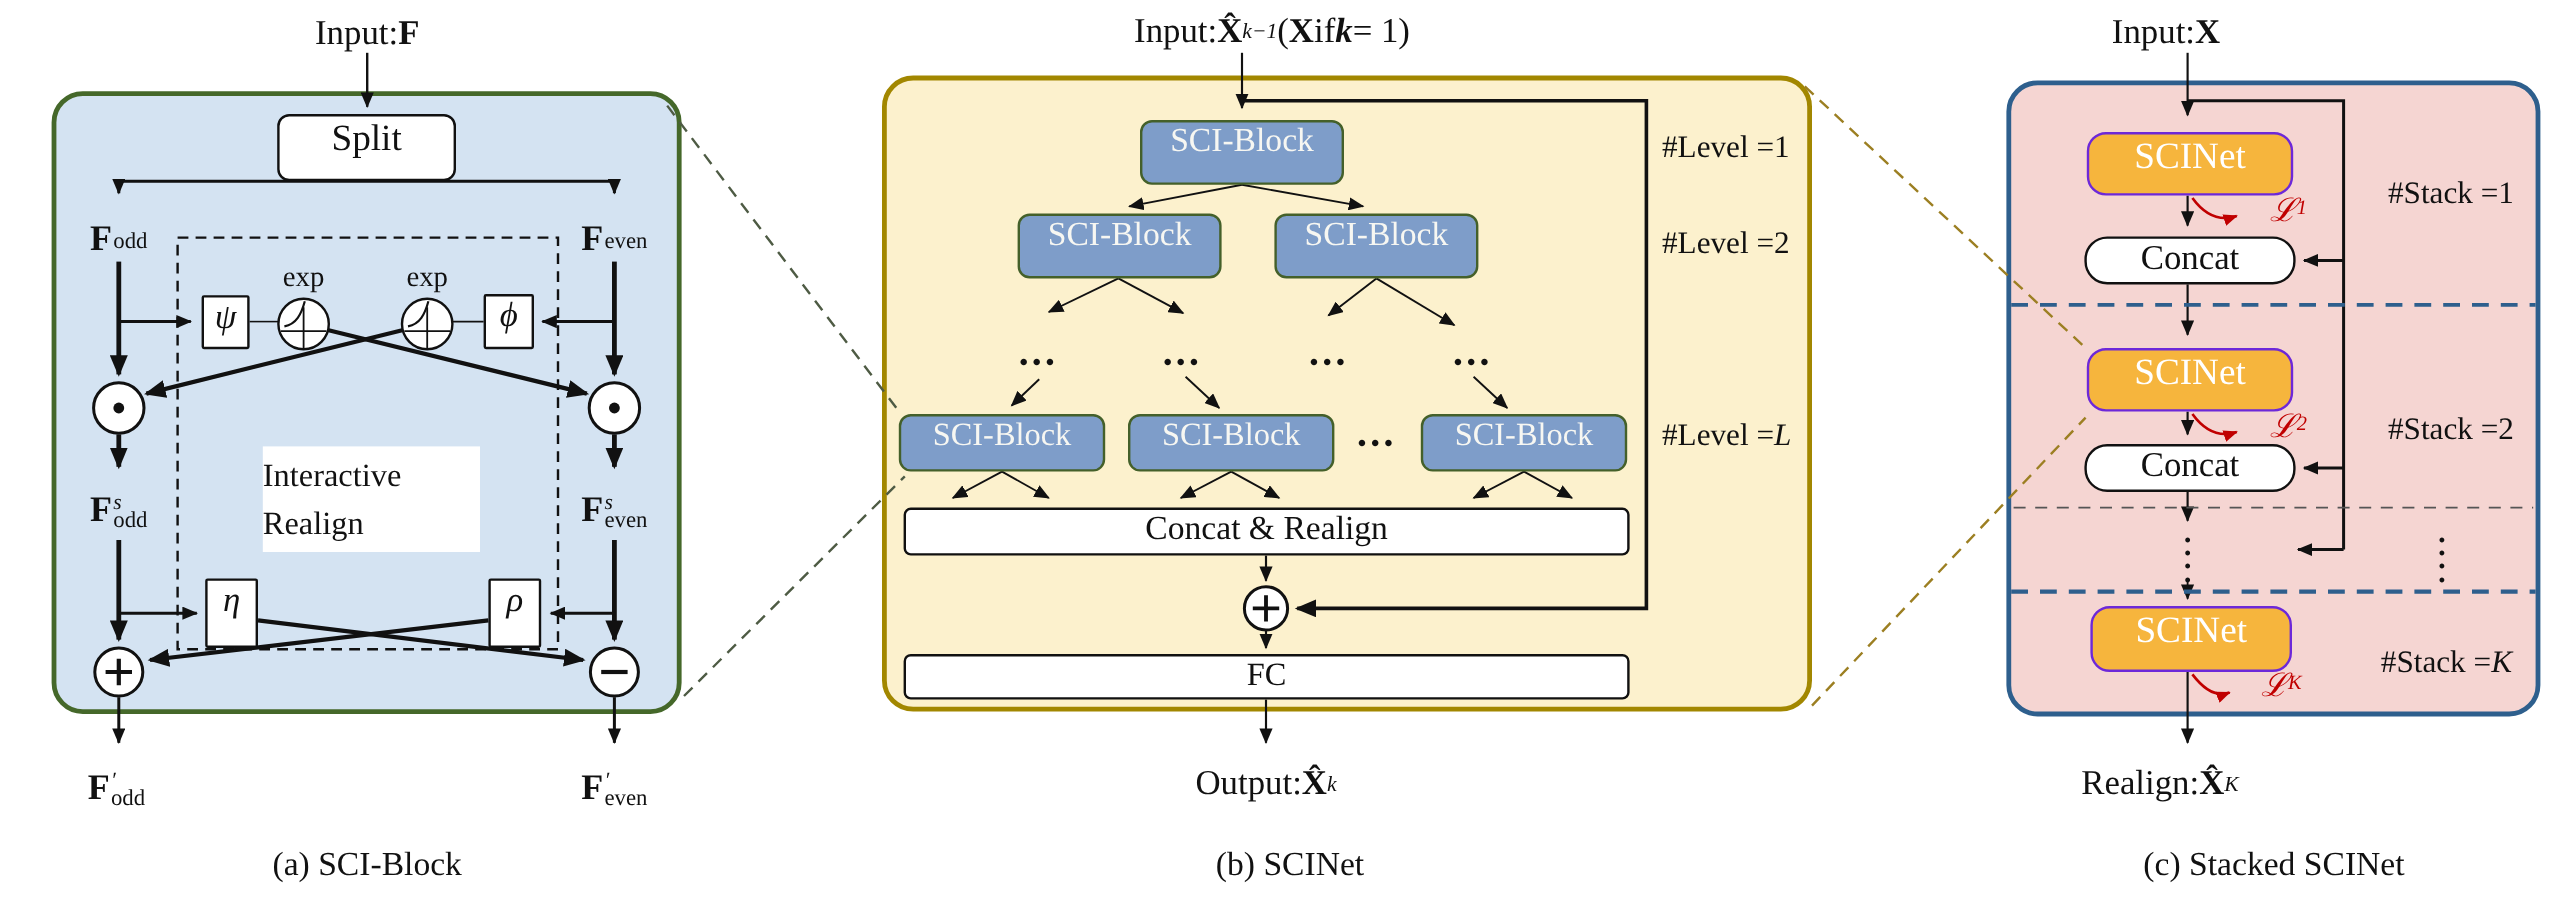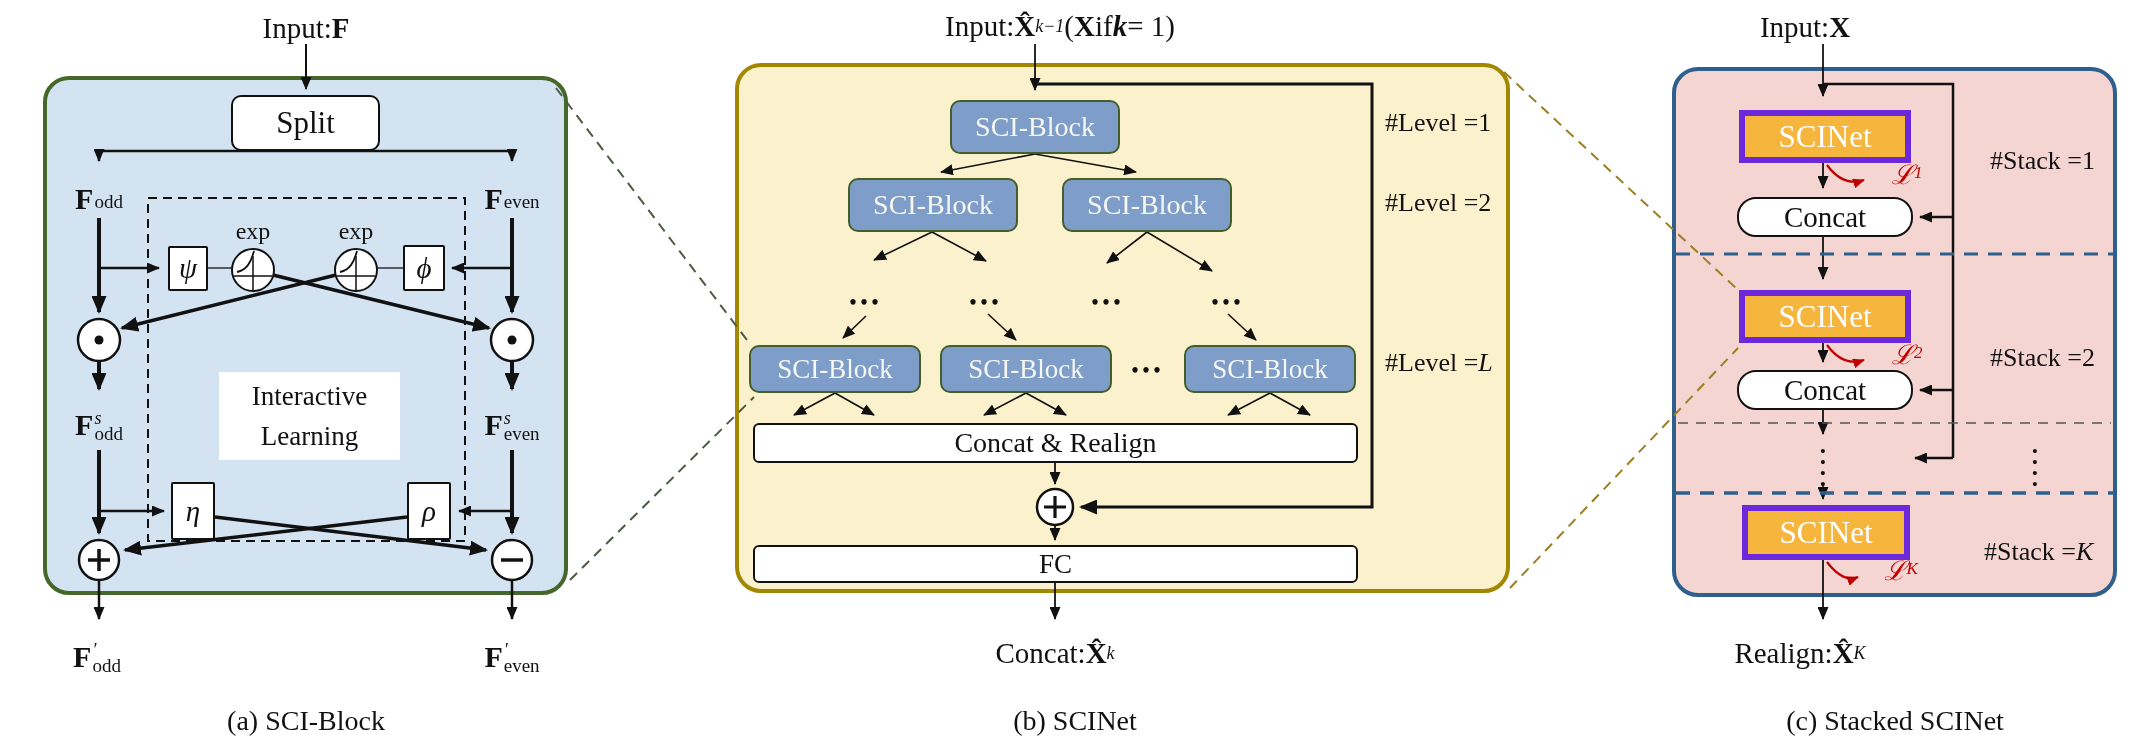--- a/index.html
+++ b/index.html
@@ -4,26 +4,26 @@
 <style>
   html,body{margin:0;padding:0;background:#fff}
   #canvas{position:relative;width:2130px;height:751px;background:#fff;
           font-family:"Liberation Serif","DejaVu Serif",serif;color:#111;overflow:hidden}
   .panel{position:absolute;box-sizing:border-box;border-radius:26px}
   #panel-a{left:43px;top:76px;width:525px;height:519px;background:#d4e3f2;border:4px solid #45682a}
   #panel-b{left:735px;top:63px;width:775px;height:530px;background:#fcf1cd;border:4px solid #a28700}
   #panel-c{left:1672px;top:67px;width:445px;height:530px;background:#f5d5d2;border:4px solid #2e5f8d}
   svg.overlay{position:absolute;left:0;top:0;z-index:2}
   .lbl{position:absolute;display:flex;align-items:center;justify-content:center;text-align:right;z-index:3;white-space:nowrap}
-  .box{position:absolute;box-sizing:border-box;display:flex;align-items:center;justify-content:center;
+  .box{position:absolute;box-sizing:border-box;display:flex;align-items:flex-start;justify-content:center;
        background:#fff;border:2.5px solid #111;z-index:3}
   .rad10{border-radius:10px}.rad9{border-radius:19px}.rad6{border-radius:6px}
   .sq{border-width:2px;border-radius:2px;font-style:italic}
   .blk{background:#7e9dc9;border:2px solid #44602a;border-radius:10px;color:#f7f7f2;font-size:28px}
-  .net{background:#f6b53d;border:6px solid #6d28d9;border-radius:0;color:#fff;font-size:31px}
+  .net{background:#f6b53d;border:2px solid #6d28d9;border-radius:16px;color:#fff;font-size:31px}
   .cap{font-size:28px}
   .io{font-size:29px}
   .bf{font-weight:bold}
   .it{font-style:italic}
   .msup{font-size:0.62em;font-style:italic;vertical-align:super;line-height:0}
   .stk{display:inline-flex;flex-direction:column;align-items:flex-start;margin-left:1px;transform:translateY(2px)}
   .stk .t{font-size:18px;line-height:13px;font-style:italic}
   .stk .b{font-size:19px;line-height:17px;}
   .fvar{font-weight:bold;font-size:30px}
   .expl{font-size:24px}
@@ -202,21 +202,21 @@
 
   <div class="box sq greek" style="left:168px;top:246px;width:40px;height:45px">
       <span>ψ</span>
     </div>
   <div class="box sq greek" style="left:403px;top:245px;width:42px;height:46px">
       <span>ϕ</span>
     </div>
 
   <div class="box interactive" style="left:219px;top:372px;width:181px;height:88px">
     <span>Interactive</span>
-    <span>Learning</span>
+    <span>Realign</span>
   </div>
 
   <div class="lbl" style="left:44px;top:402px;width:110px;height:46px">
     <span class="fvar">F</span>
       <span class="stk">
         <span class="t">s</span>
         <span class="b">odd</span>
       </span>
   </div>
   <div class="lbl" style="left:457px;top:402px;width:110px;height:46px">
@@ -314,21 +314,21 @@
   <div class="lbl lvl" style="left:1385px;top:188px;width:125px;height:30px">
       <span>#Level = </span>
       <span>2</span>
     </div>
   <div class="lbl lvl" style="left:1385px;top:348px;width:125px;height:30px">
       <span>#Level = </span>
       <span class="it">L</span>
     </div>
 
   <div class="lbl io" style="left:905px;top:633px;width:300px;height:40px">
-    <span>Concat: </span>
+    <span>Output: </span>
       <span class="bf">X̂</span>
       <sup class="msup">k</sup>
   </div>
   <div class="lbl cap" style="left:915px;top:700px;width:320px;height:42px">
       <span>(b) SCINet</span>
     </div>
 
   <div class="lbl io" style="left:1705px;top:10px;width:200px;height:34px">
     <span>Input: </span>
       <span class="bf">X</span>

